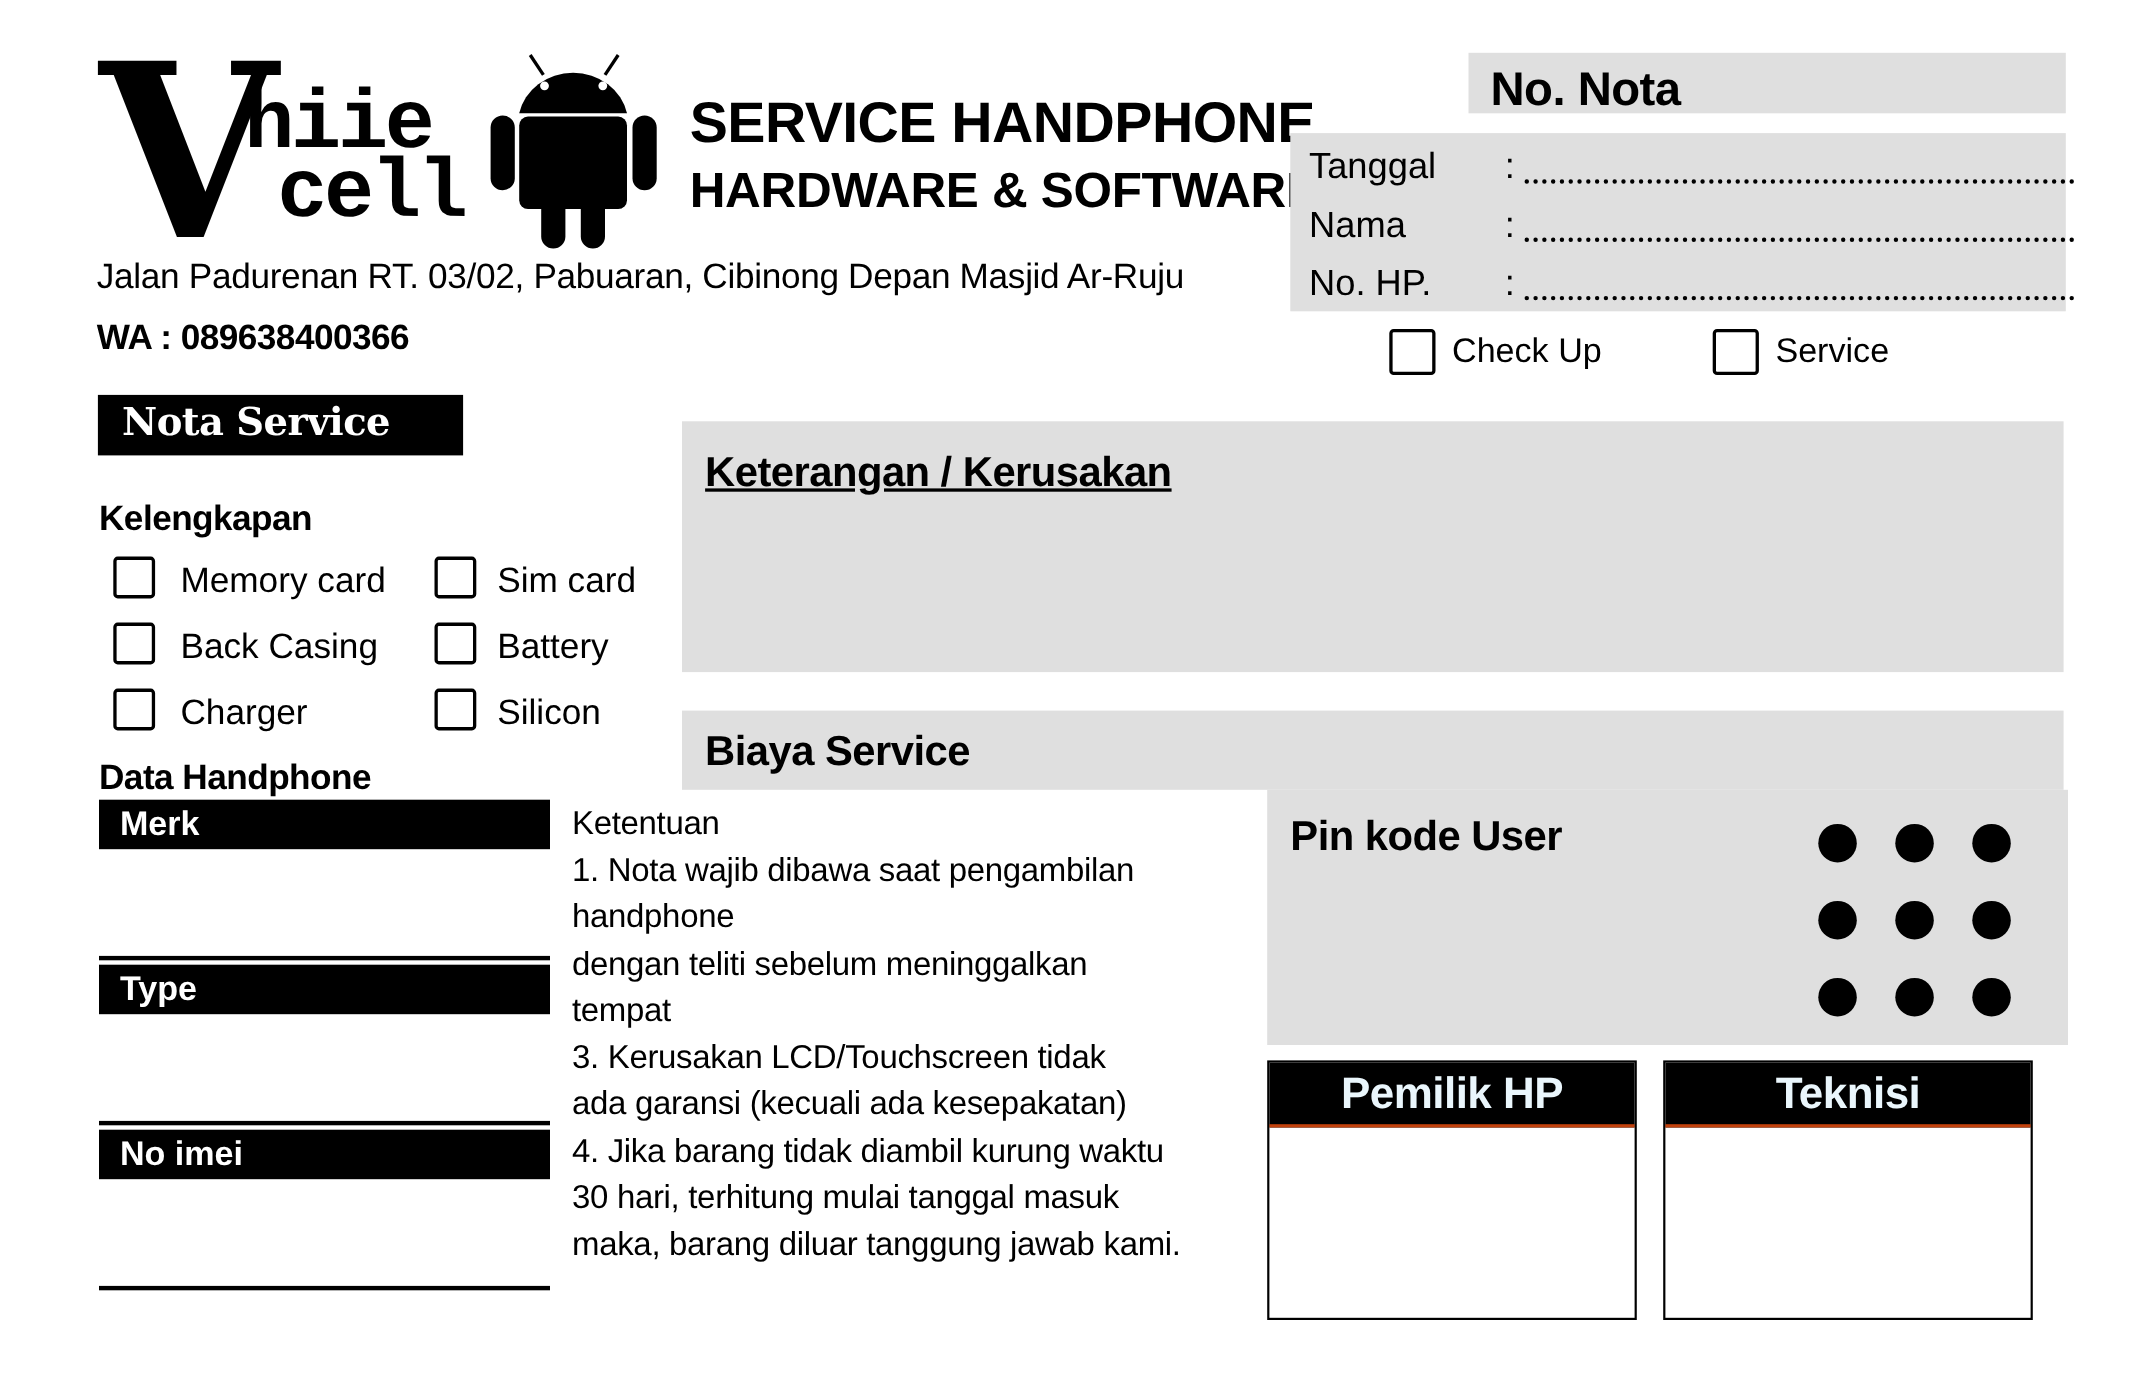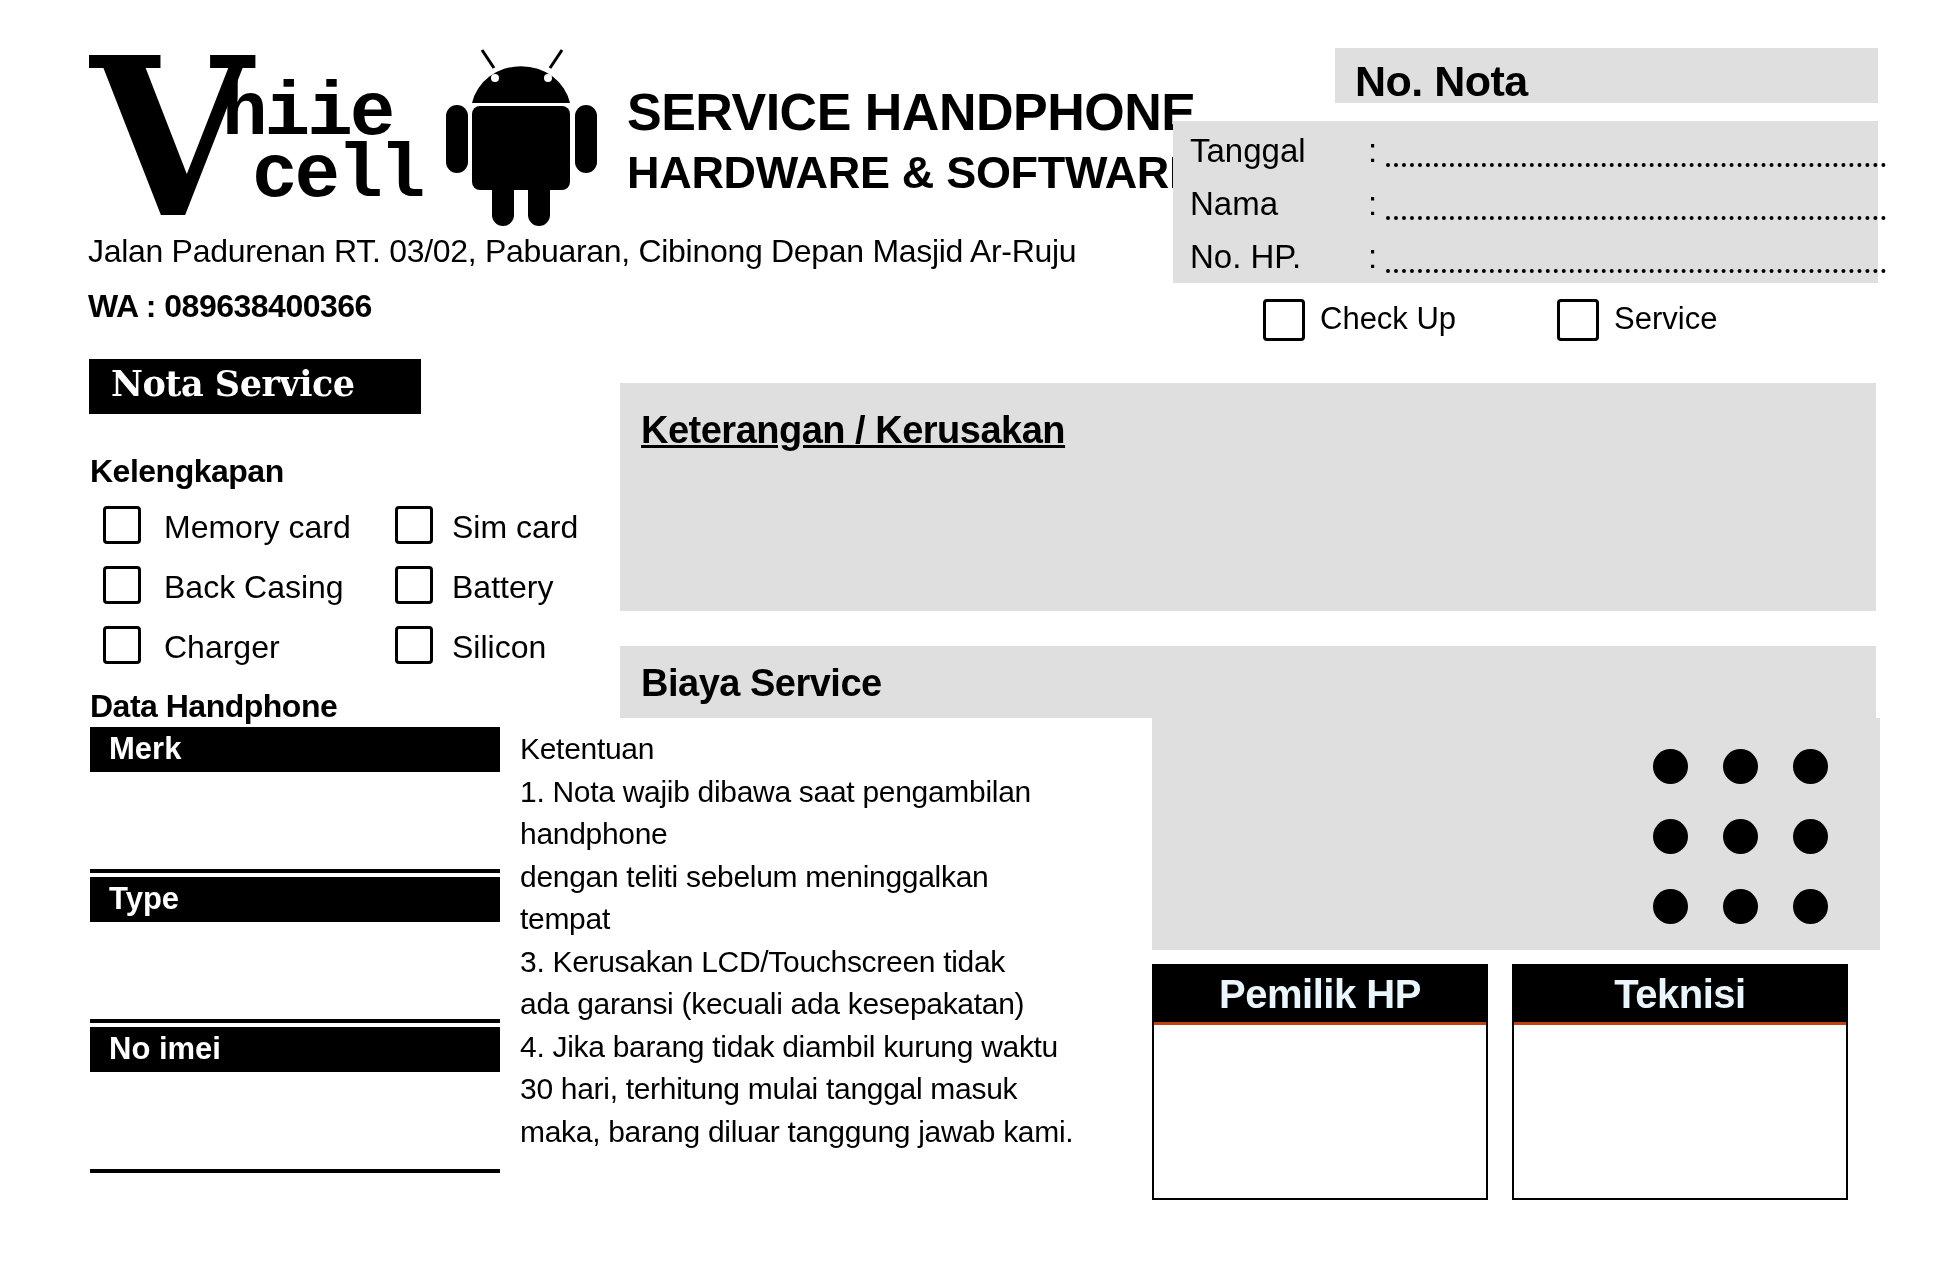--- a/index.html
+++ b/index.html
@@ -175,20 +175,21 @@
 
 <div class="abs gray ket">
   <span>Keterangan / Kerusakan</span>
 </div>
 
 <div class="abs gray biaya">
   <span>Biaya Service</span>
 </div>
 
 <div class="abs gray pin">
+  <span class="pin-label">Pin kode User</span>
   <div class="dot" style="left:501px; top:31px;"></div>
   <div class="dot" style="left:571px; top:31px;"></div>
   <div class="dot" style="left:641px; top:31px;"></div>
   <div class="dot" style="left:501px; top:101px;"></div>
   <div class="dot" style="left:571px; top:101px;"></div>
   <div class="dot" style="left:641px; top:101px;"></div>
   <div class="dot" style="left:501px; top:171px;"></div>
   <div class="dot" style="left:571px; top:171px;"></div>
   <div class="dot" style="left:641px; top:171px;"></div>
 </div>

